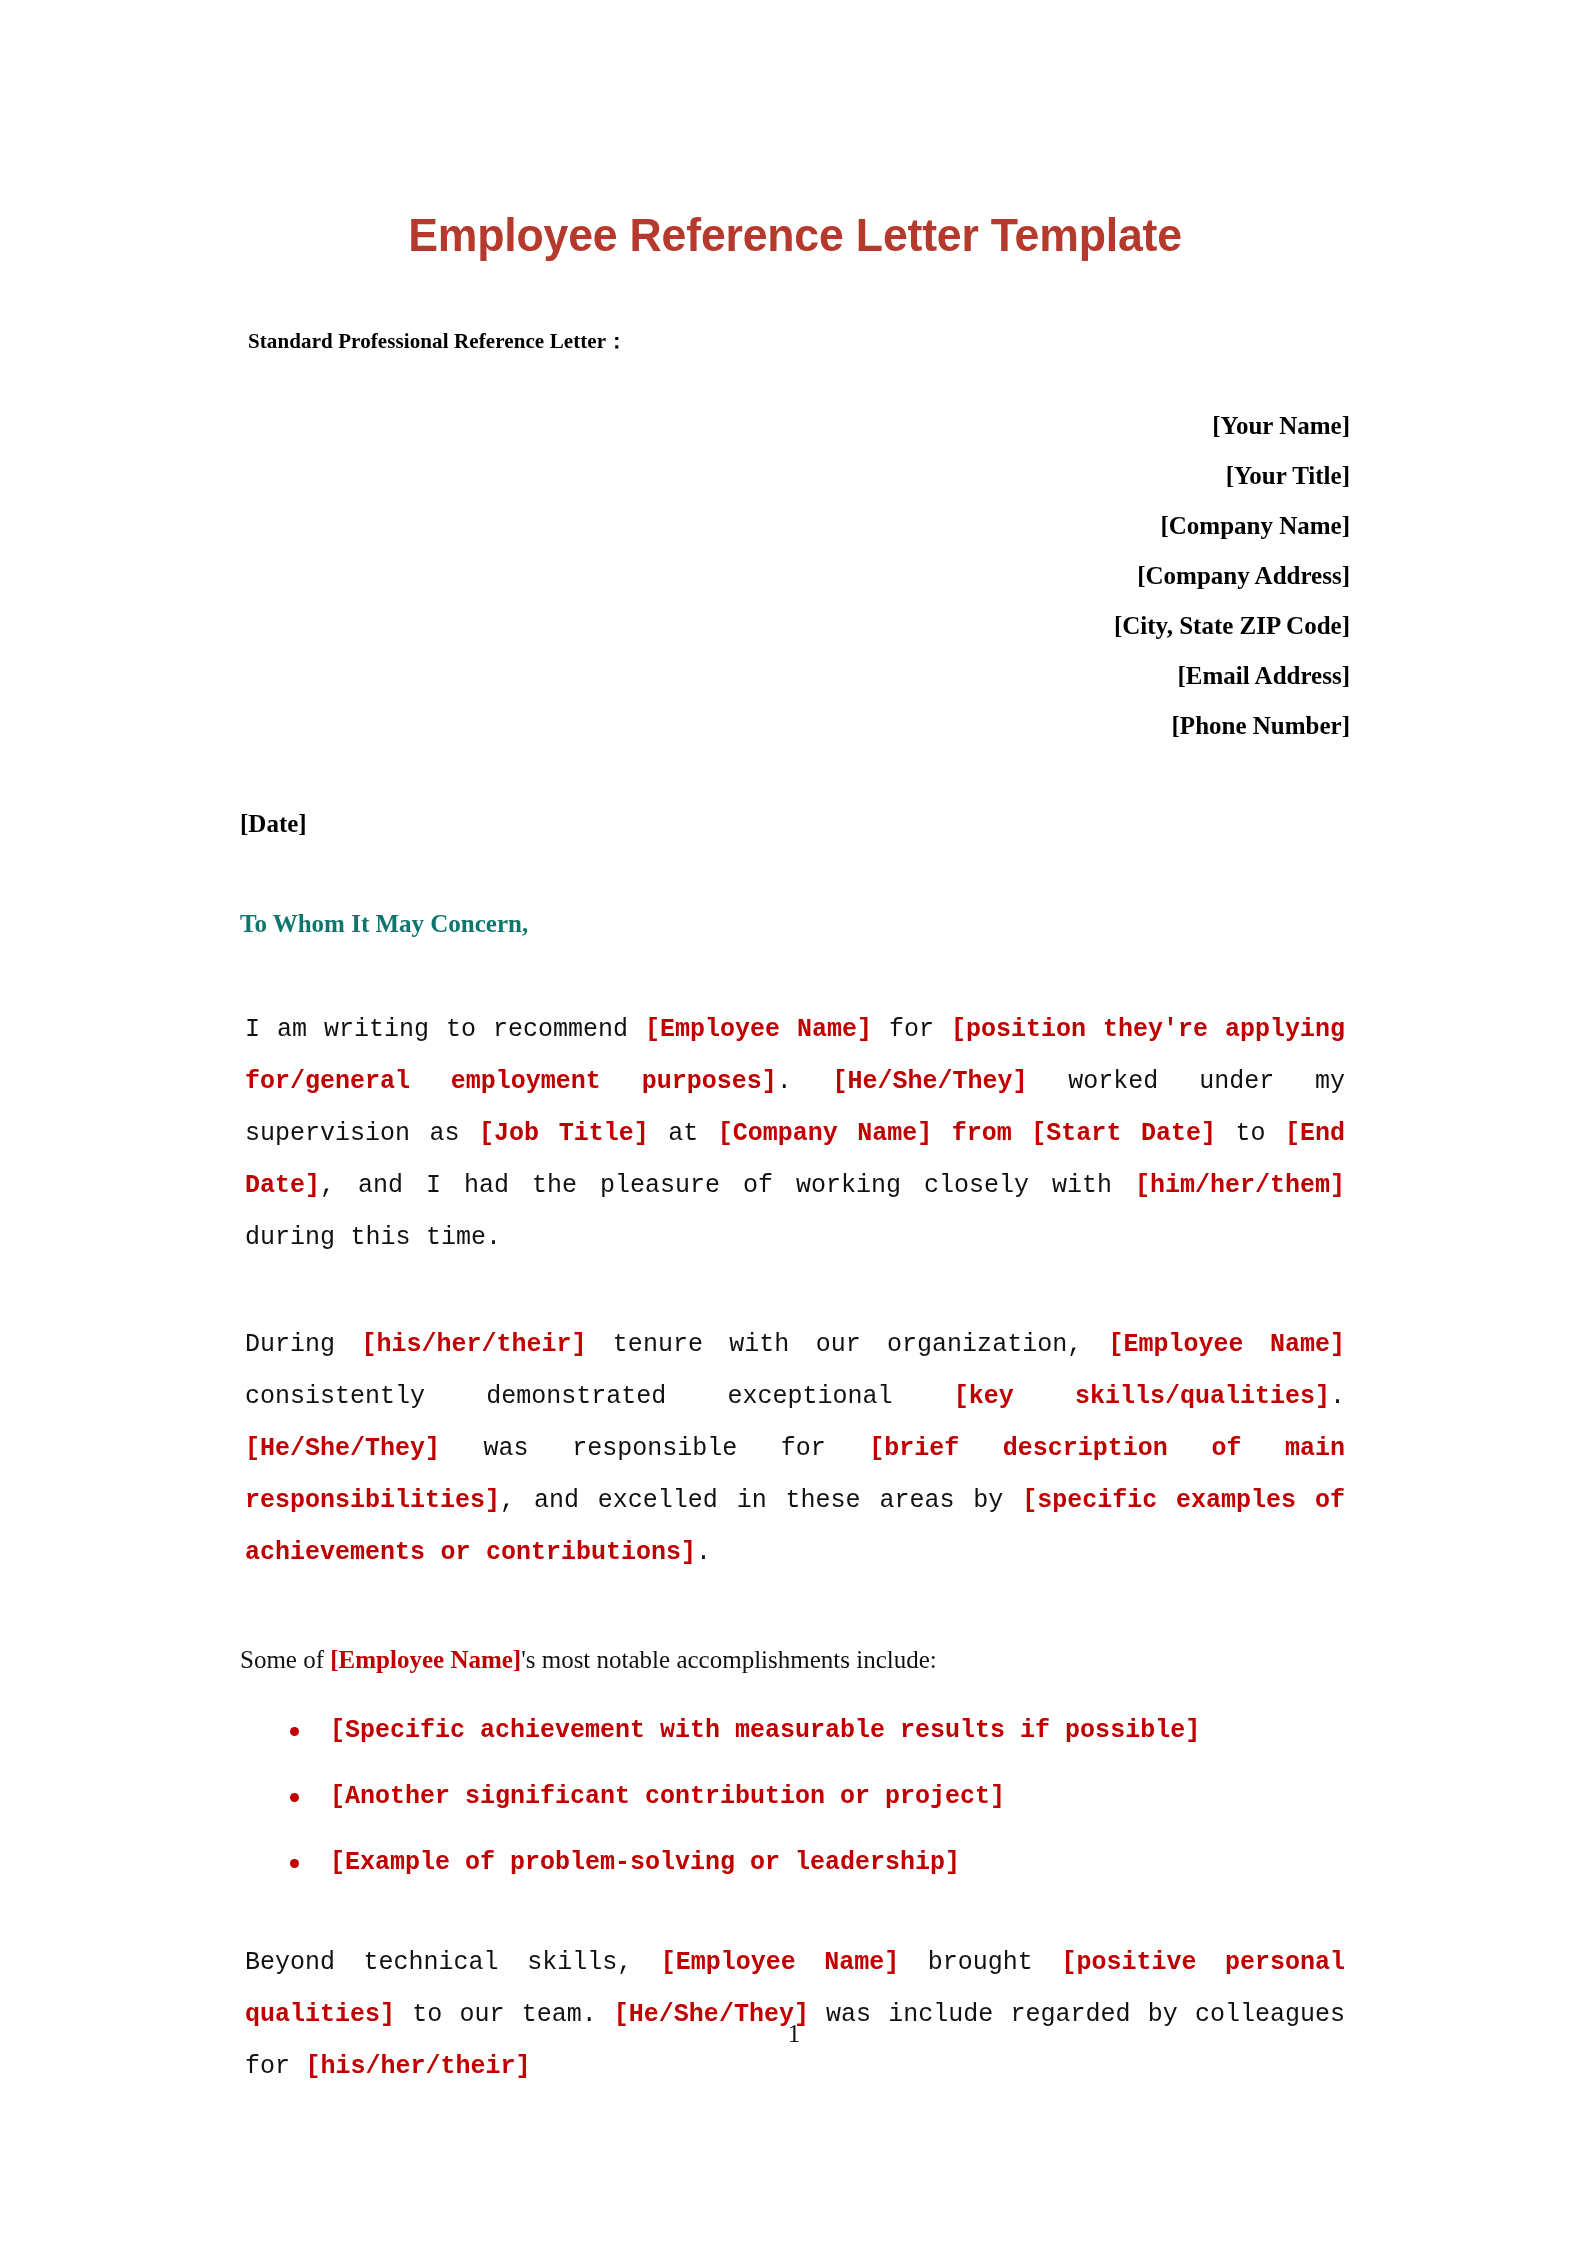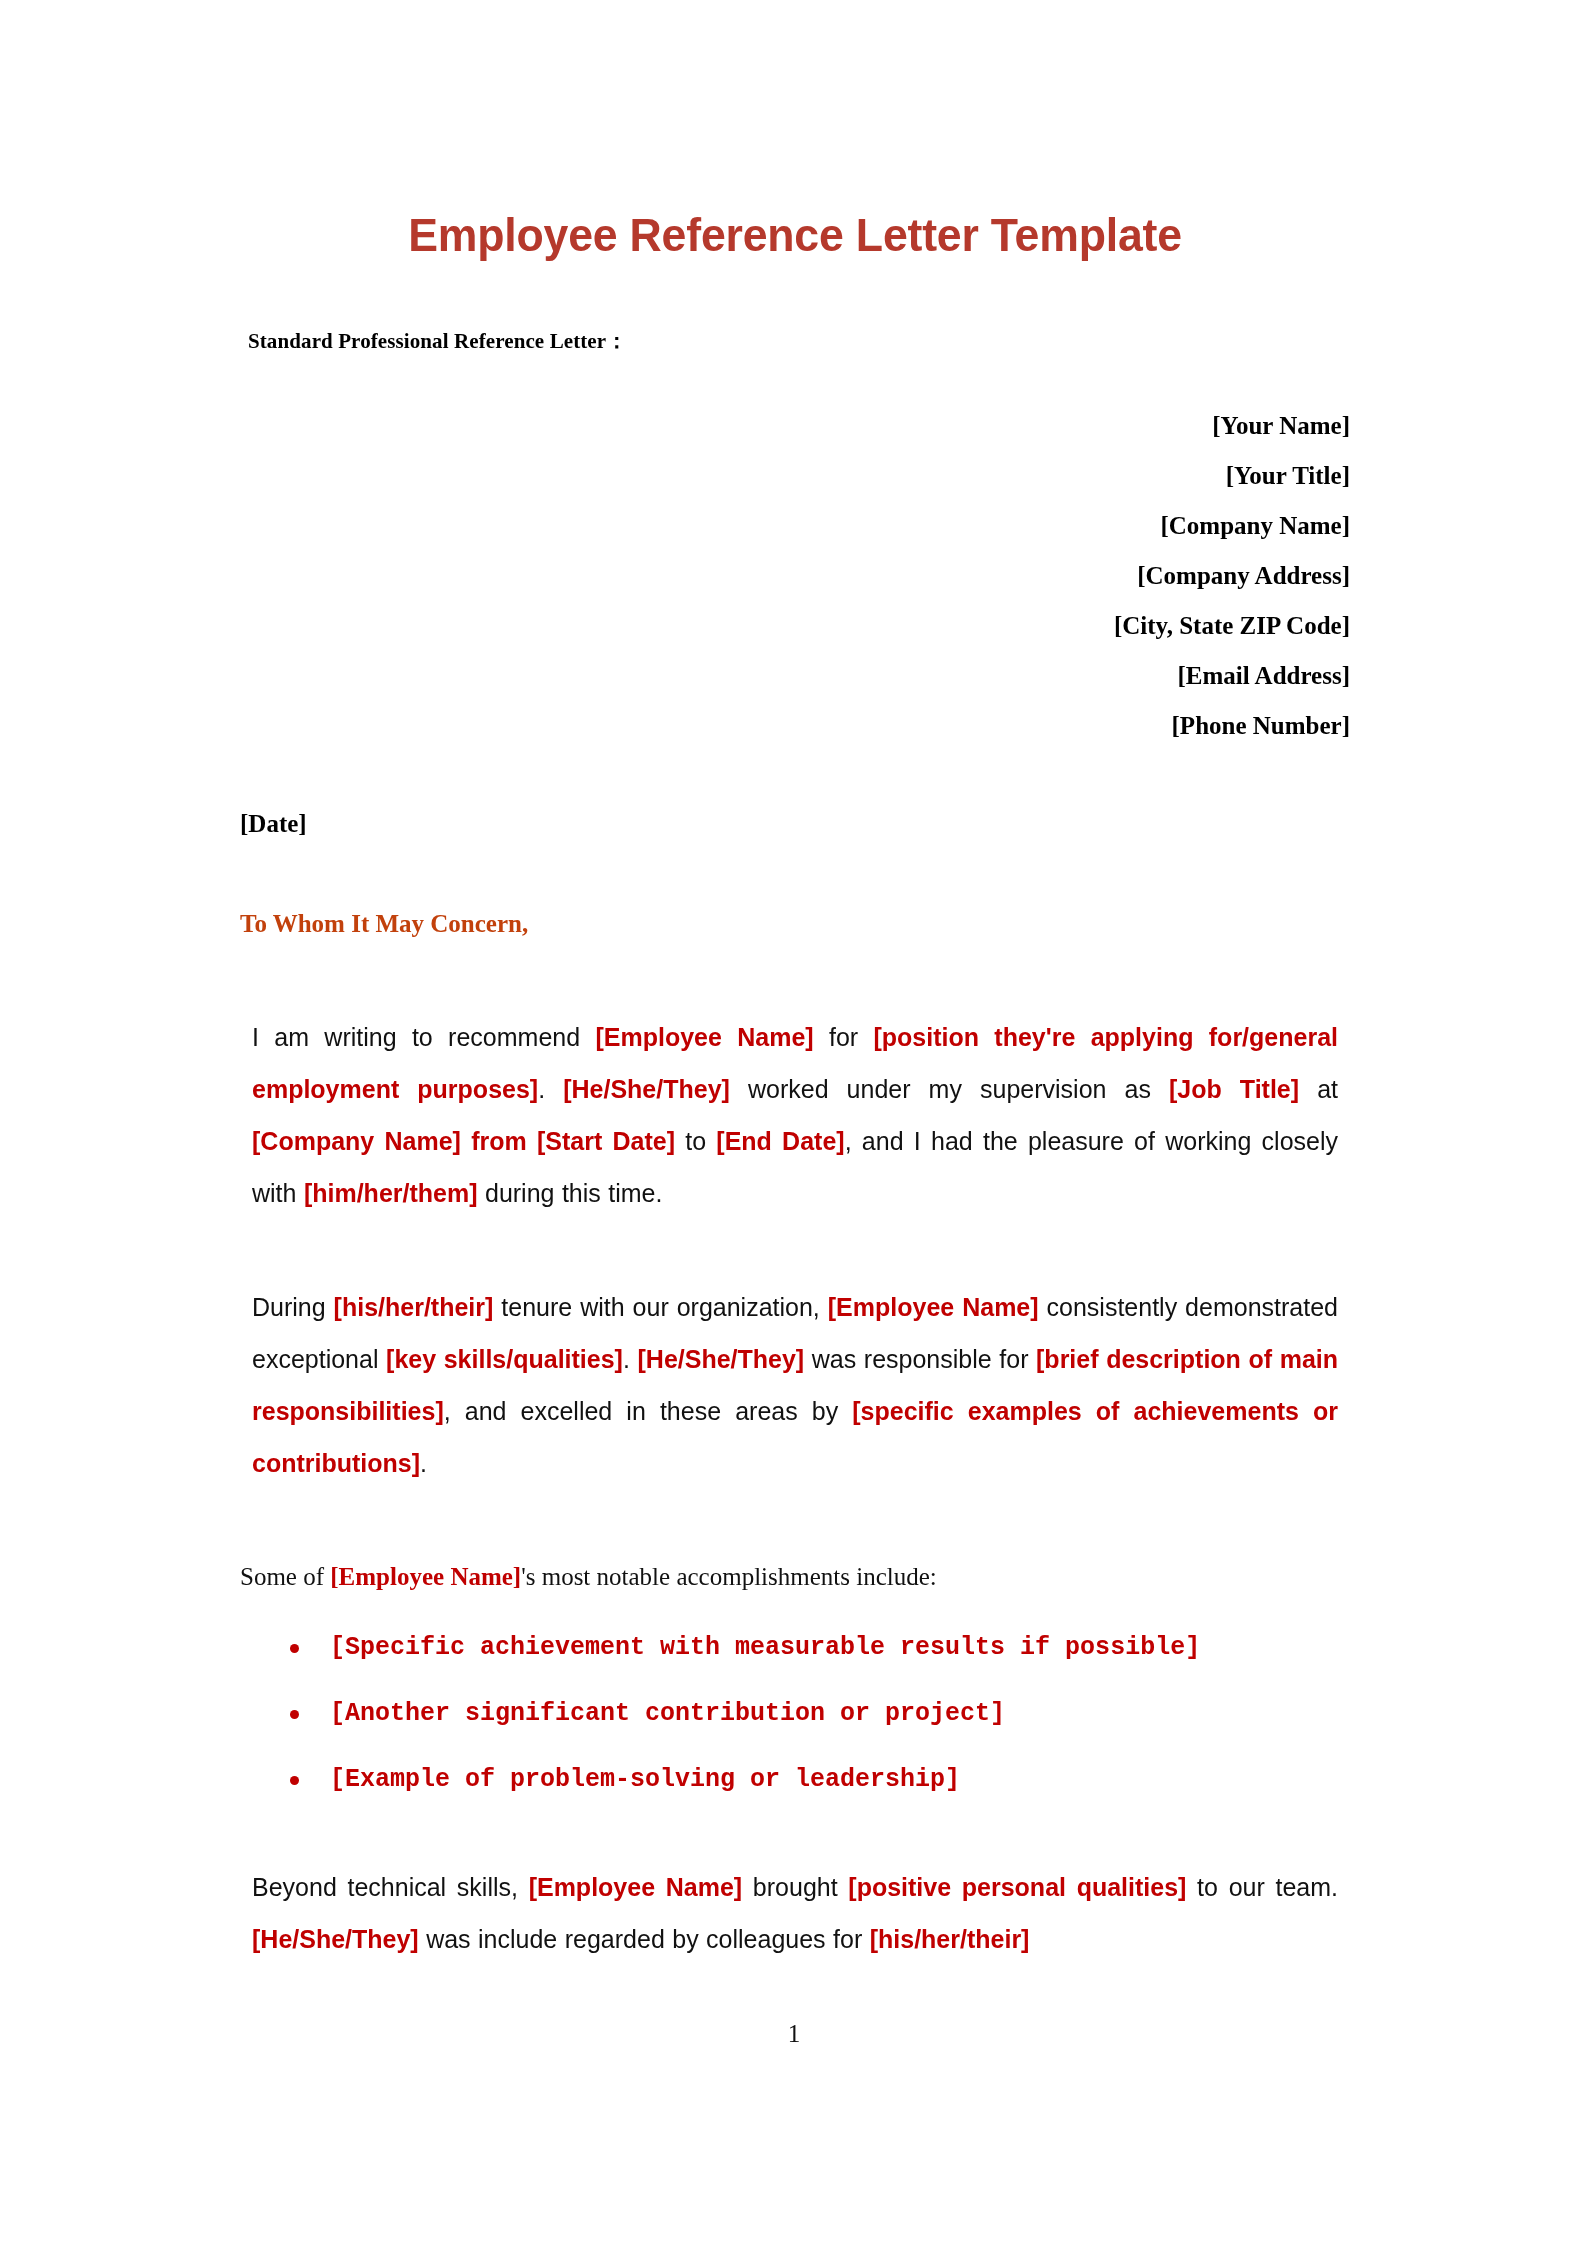--- a/index.html
+++ b/index.html
@@ -77,29 +77,29 @@
     line-height: 50px;
     color: #000000;
     margin-top: 48px;
   }
 
   .salutation {
     font-family: "Liberation Serif", "DejaVu Serif", serif;
     font-weight: bold;
     font-size: 25px;
     line-height: 50px;
-    color: #c2410c;
+    color: #0f766e;
     margin-top: 50px;
   }
 
   
   .body-para {
-    margin: 12px;
+    margin: 5px;
     padding-top: 50px;
-    font-family: Liberation Sans, sans-serif;
+    font-family: Liberation Mono, monospace;
     font-size: 25px;
     line-height: 52px;
     color: #111111;
     text-align: justify;
     text-justify: inter-word;
     word-spacing: 0.5px;
   }
 
   .body-para.tight {
     padding-top: 48px;

